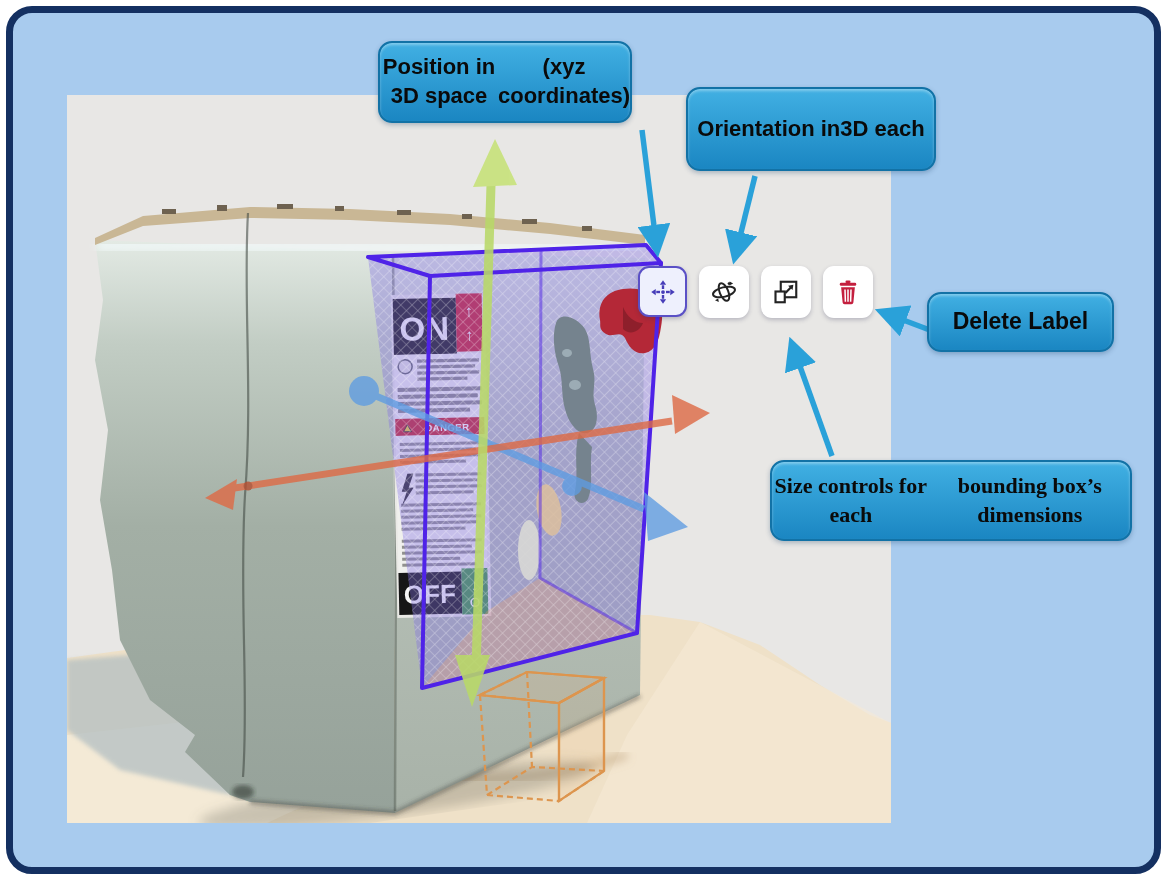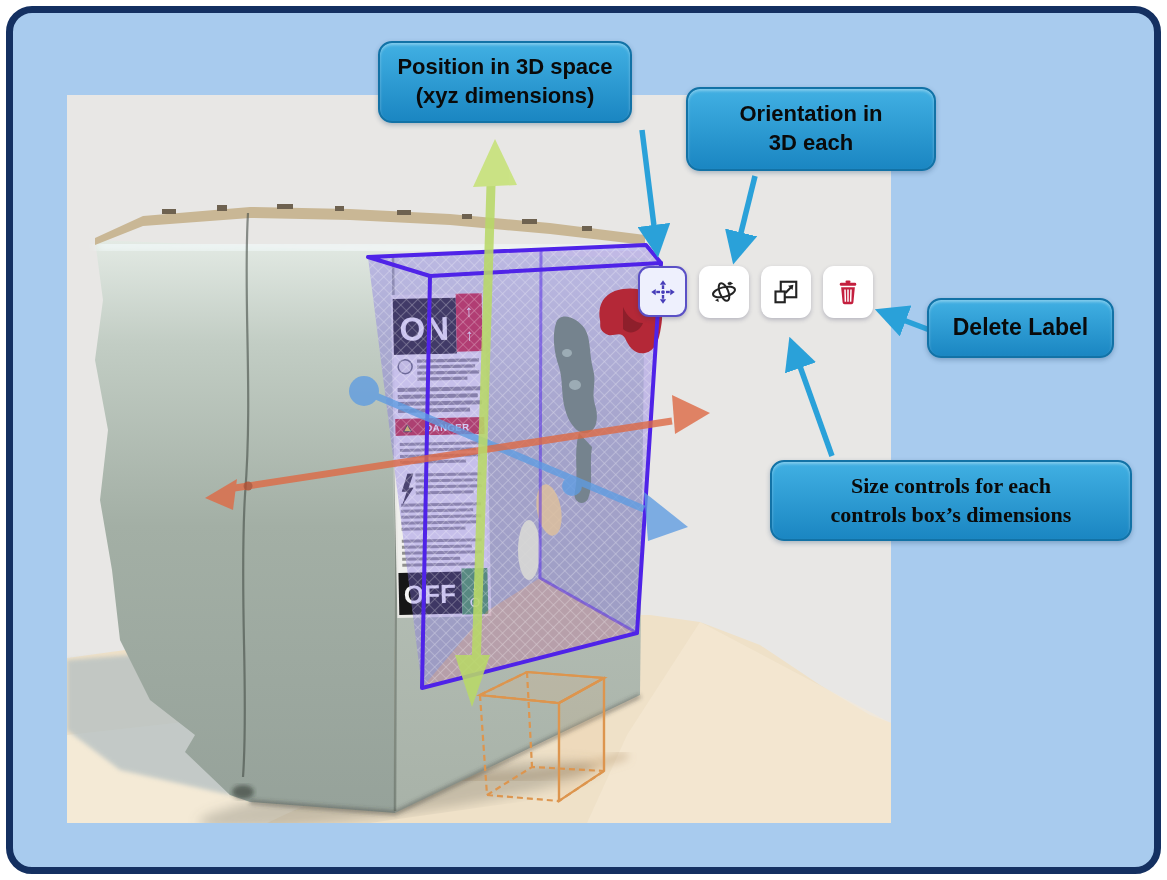--- a/index.html
+++ b/index.html
@@ -7,28 +7,28 @@
          font-family:"Liberation Sans", sans-serif;}
   .frame{position:absolute;left:6px;top:6px;width:1141px;height:854px;
          background:#a8cbee;border:7px solid #143061;border-radius:26px;}
   .viewport{position:absolute;left:67px;top:95px;width:824px;height:728px;background:#e8e7e5;}
   .scene{position:absolute;left:0;top:0;}
   .toolbar{position:absolute;left:638px;top:266px;display:flex;gap:12px;z-index:30;}
   .tbtn{width:50px;height:52px;background:#ffffff;border-radius:11px;
         box-shadow:0 2px 4px rgba(40,40,80,.25);display:flex;align-items:center;justify-content:center;}
   .tbtn.active{background:#eef0fd;border:2.5px solid #5a50c6;width:45px;height:47px;}
   .overlay{position:absolute;left:0;top:0;z-index:40;pointer-events:none;}
-  .callout{position:absolute;z-index:50;display:flex;flex-direction:column;align-items:center;justify-content:center;
+  .callout{position:absolute;z-index:50;display:flex;flex-direction:row;align-items:center;justify-content:center;
            background:linear-gradient(#41b0e3,#1a86c2);border:2px solid #1272a6;border-radius:14px;
            box-shadow:inset 0 2px 3px rgba(255,255,255,.35), 0 2px 5px rgba(20,60,100,.3);
            color:#0a0a0a;font-weight:bold;text-align:center;}
   .callout span{display:block;line-height:1.3;}
   #c1{left:378px;top:41px;width:250px;height:78px;font-size:22px;}
   #c2{left:686px;top:87px;width:246px;height:80px;font-size:22px;text-align:center;}
-  #c3{left:927px;top:298px;width:183px;height:56px;font-size:23px;}
+  #c3{left:927px;top:292px;width:183px;height:56px;font-size:23px;}
   #c4{left:770px;top:460px;width:358px;height:77px;font-size:22px;font-family:Liberation Serif, serif;}
 </style>
 </head>
 <body>
 
 <div class="stage">
   <div class="frame"></div>
 
   <div class="viewport">
     <svg class="scene" width="824" height="728" viewBox="0 0 824 728">
@@ -250,26 +250,26 @@
     <g stroke="#2aa1d9" stroke-width="5.5" fill="none">
       <line x1="642" y1="130" x2="657" y2="250" marker-end="url(#cyanhead)"></line>
       <line x1="755" y1="176" x2="735" y2="257" marker-end="url(#cyanhead)"></line>
       <line x1="935" y1="332" x2="882" y2="312" marker-end="url(#cyanhead)"></line>
       <line x1="832" y1="456" x2="792" y2="344" marker-end="url(#cyanhead)"></line>
     </g>
   </svg>
 
   <div class="callout" id="c1">
     <span>Position in 3D space</span>
-    <span>(xyz dimensions)</span>
+    <span>(xyz coordinates)</span>
   </div>
   <div class="callout" id="c2">
     <span>Orientation in</span>
     <span>3D each</span>
   </div>
   <div class="callout" id="c3">
     <span>Delete Label</span>
   </div>
   <div class="callout" id="c4">
     <span>Size controls for each</span>
-    <span>controls box’s dimensions</span>
+    <span>bounding box’s dimensions</span>
   </div>
 </div>
 
 </body></html>

